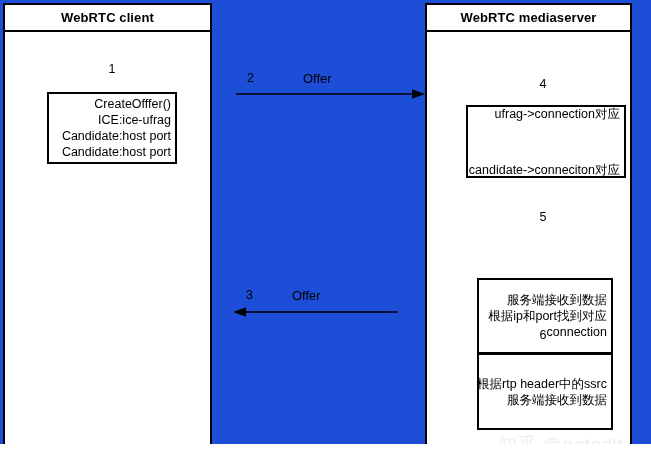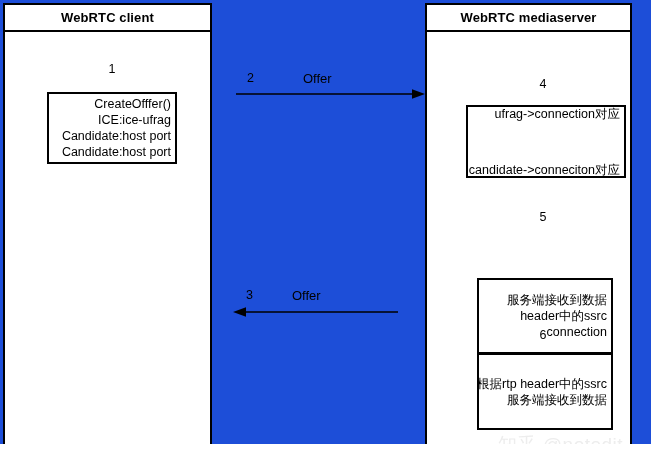--- a/index.html
+++ b/index.html
@@ -152,21 +152,21 @@
 
   <div class="step-number" id="num-4">4</div>
   <div class="step-box" id="box-4">
     <div class="line">ufrag-&gt;connection对应</div>
     <div class="line">candidate-&gt;conneciton对应</div>
   </div>
 
   <div class="step-number" id="num-5">5</div>
   <div class="step-box" id="box-5">
     <div class="line">服务端接收到数据</div>
-    <div class="line">header中的ssrc</div>
+    <div class="line">根据ip和port找到对应</div>
     <div class="line">connection</div>
   </div>
 
   <div class="step-number" id="num-6">6</div>
   <div class="step-box" id="box-6">
     <div class="line">根据rtp header中的ssrc</div>
     <div class="line">服务端接收到数据</div>
   </div>
 
   <div class="arrow-num" id="arrow-offer-num">2</div>

